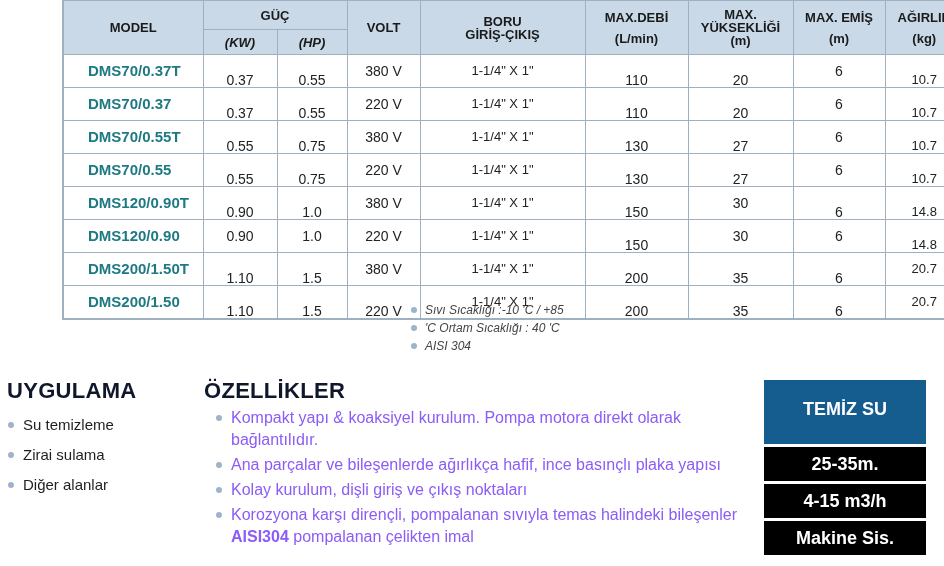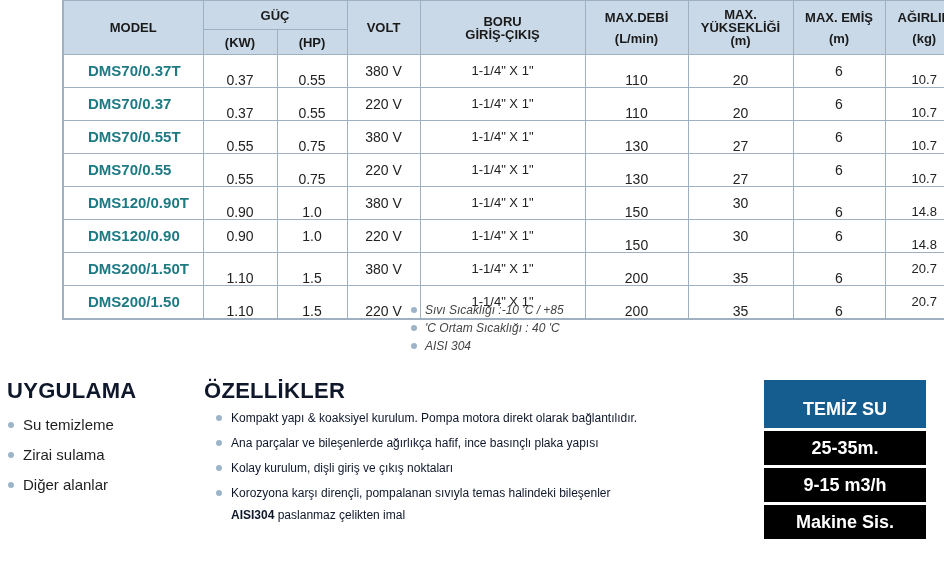--- a/index.html
+++ b/index.html
@@ -16,21 +16,21 @@
       border: 1px solid #9fb0c0; text-align: center; line-height: 13px; padding: 0;
     }
     .spec-table td {
       border: 1px solid #9fb0c0; text-align: center; font-size: 14px; color: #222;
       height: 26px; padding: 0; line-height: 14px;
     }
     .spec-table td.model { color: #1d7a83; font-weight: bold; font-size: 15px; text-align: left; padding-left: 24px; }
     .spec-table td.lo { padding-top: 18px; margin-top: 28px; }
     .spec-table td.sm { font-size: 13px; }
     .spec-table tr.h1 th { height: 29px; }
-    .spec-table tr.h2 th { height: 25px; }
+    .spec-table tr.h2 th { height: 25px; font-style: italic; }
 
     .notes { position: absolute; left: 410px; top: 301px; }
     .notes li {
       list-style: none; font-style: italic; font-size: 12px; color: #444; line-height: 18px;
       padding-left: 15px; position: relative;
     }
     .notes li::before {
       content: ""; position: absolute; left: 1px; top: 6px; width: 6px; height: 6px;
       border-radius: 50%; background: #9db4c9;
     }
@@ -46,34 +46,34 @@
       list-style: none; font-size: 15px; color: #1f1f1f; line-height: 30px;
       padding-left: 16px; position: relative;
     }
     .uyg-list li::before {
       content: ""; position: absolute; left: 1px; top: 12px; width: 6px; height: 6px;
       border-radius: 50%; background: #9db4c9;
     }
 
     .oz-list { position: absolute; left: 215px; top: 407px; width: 545px; }
     .oz-list li {
-      list-style: none; font-size: 12px; color: #0f172a; line-height: 22px;
+      list-style: none; font-size: 16px; color: #8b5cf6; line-height: 22px;
       padding-left: 16px; position: relative; margin-bottom: 3px;
     }
     .oz-list li::before {
       content: ""; position: absolute; left: 1px; top: 8px; width: 6px; height: 6px;
       border-radius: 50%; background: #9db4c9;
     }
     .oz-list b { font-weight: bold; }
 
     .badges { position: absolute; left: 764px; top: 380px; width: 162px; }
     .badge {
       color: #ffffff; font-weight: bold; text-align: center; margin-bottom: 3px;
     }
-    .badge.main { background: #155c8f; height: 48px; line-height: 58px; font-size: 18px; }
+    .badge.main { background: #155c8f; height: 64px; line-height: 58px; font-size: 18px; }
     .badge.sub { background: #000000; height: 34px; line-height: 34px; font-size: 18px; }
   </style>
 </head>
 <body>
 
 <table class="spec-table">
   <colgroup>
     <col style="width:140px">
       <col style="width:74px">
       <col style="width:70px">
@@ -221,22 +221,22 @@
   <li>Diğer alanlar</li>
 </ul>
 
 <div class="section-title oz-title">ÖZELLİKLER</div>
 <ul class="oz-list">
   <li>Kompakt yapı &amp; koaksiyel kurulum. Pompa motora direkt olarak bağlantılıdır.</li>
   <li>Ana parçalar ve bileşenlerde ağırlıkça hafif, ince basınçlı plaka yapısı</li>
   <li>Kolay kurulum, dişli giriş ve çıkış noktaları</li>
   <li>
     <span>Korozyona karşı dirençli, pompalanan sıvıyla temas halindeki bileşenler</span><br>
-    <b>AISI304</b><span> paslanmaz çelikten imal</span>
+    <b>AISI304</b><span> pompalanan çelikten imal</span>
   </li>
 </ul>
 
 <div class="badges">
   <div class="badge main">TEMİZ SU</div>
   <div class="badge sub">25-35m.</div>
-  <div class="badge sub">9-15 m3/h</div>
+  <div class="badge sub">4-15 m3/h</div>
   <div class="badge sub">Makine Sis.</div>
 </div>
 
 </body></html>

